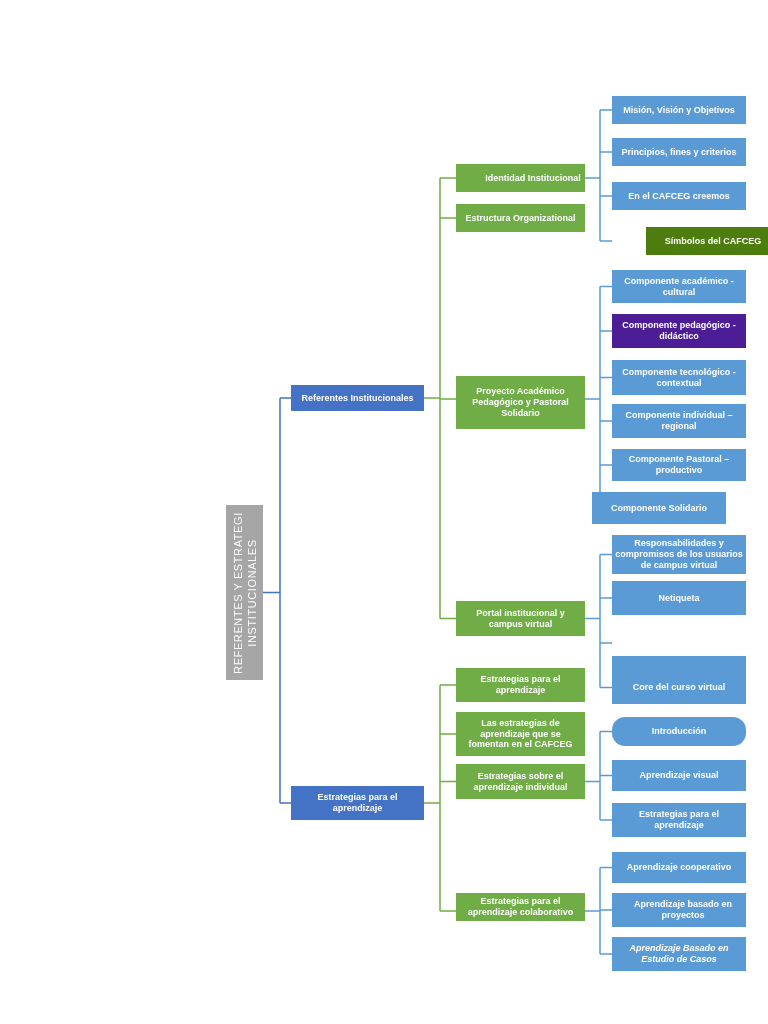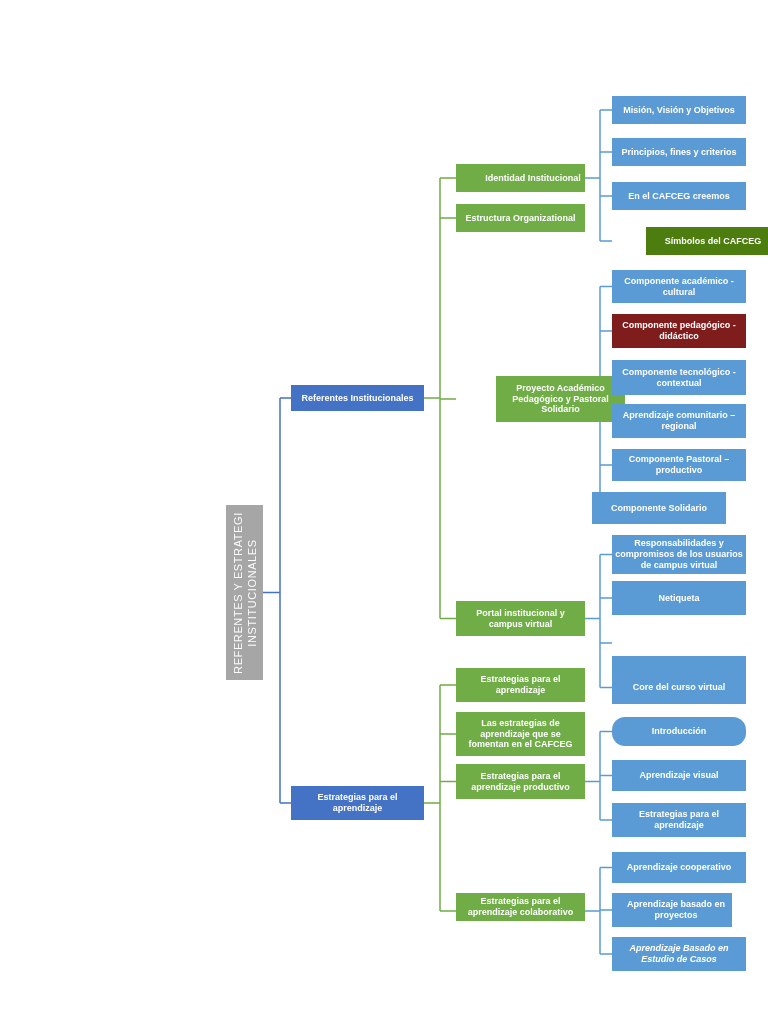--- a/index.html
+++ b/index.html
@@ -51,61 +51,61 @@
       </div>
       <div class="node primary" style="left: 291px; top: 786px; width: 133px; height: 34px; background: rgb(68, 114, 196); color: rgb(255, 255, 255);">
         <span>Estrategias para el aprendizaje</span>
       </div>
       <div class="node secondary" style="left: 456px; top: 164px; width: 129px; height: 28px; background: rgb(112, 173, 71); color: rgb(255, 255, 255); padding-left: 28px;">
         <span>Identidad Institucional</span>
       </div>
       <div class="node secondary" style="left: 456px; top: 204px; width: 129px; height: 28px; background: rgb(112, 173, 71); color: rgb(255, 255, 255);">
         <span>Estructura Organizational</span>
       </div>
-      <div class="node secondary" style="left: 456px; top: 376px; width: 129px; height: 46px; background: rgb(112, 173, 71); color: rgb(255, 255, 255); margin-left: 40px;">
+      <div class="node secondary" style="left: 456px; top: 376px; width: 129px; height: 53px; background: rgb(112, 173, 71); color: rgb(255, 255, 255);">
         <span>Proyecto Académico Pedagógico y Pastoral Solidario</span>
       </div>
       <div class="node secondary" style="left: 456px; top: 601px; width: 129px; height: 35px; background: rgb(112, 173, 71); color: rgb(255, 255, 255);">
         <span>Portal institucional y campus virtual</span>
       </div>
       <div class="node secondary" style="left: 456px; top: 668px; width: 129px; height: 34px; background: rgb(112, 173, 71); color: rgb(255, 255, 255);">
         <span>Estrategias para el aprendizaje</span>
       </div>
       <div class="node secondary" style="left: 456px; top: 712px; width: 129px; height: 44px; background: rgb(112, 173, 71); color: rgb(255, 255, 255);">
         <span>Las estrategias de aprendizaje que se fomentan en el CAFCEG</span>
       </div>
       <div class="node secondary" style="left: 456px; top: 764px; width: 129px; height: 35px; background: rgb(112, 173, 71); color: rgb(255, 255, 255);">
-        <span>Estrategias para el aprendizaje productivo</span>
+        <span>Estrategias sobre el aprendizaje individual</span>
       </div>
       <div class="node secondary" style="left: 456px; top: 893px; width: 129px; height: 28px; background: rgb(112, 173, 71); color: rgb(255, 255, 255);">
         <span>Estrategias para el aprendizaje colaborativo</span>
       </div>
       <div class="node leaf" style="left: 612px; top: 96px; width: 134px; height: 28px; background: rgb(91, 155, 213); color: rgb(255, 255, 255);">
         <span>Misión, Visión y Objetivos</span>
       </div>
       <div class="node leaf" style="left: 612px; top: 138px; width: 134px; height: 28px; background: rgb(91, 155, 213); color: rgb(255, 255, 255);">
         <span>Principios, fines y criterios</span>
       </div>
       <div class="node leaf" style="left: 612px; top: 182px; width: 134px; height: 28px; background: rgb(91, 155, 213); color: rgb(255, 255, 255);">
         <span>En el CAFCEG creemos</span>
       </div>
       <div class="node leaf" style="left: 646px; top: 227px; width: 134px; height: 28px; background: #4d7c0f; color: rgb(255, 255, 255);">
         <span>Símbolos del CAFCEG</span>
       </div>
       <div class="node leaf" style="left: 612px; top: 270px; width: 134px; height: 33px; background: rgb(91, 155, 213); color: rgb(255, 255, 255);">
         <span>Componente académico - cultural</span>
       </div>
-      <div class="node leaf" style="left: 612px; top: 314px; width: 134px; height: 34px; background: #7f1d1d; color: rgb(255, 255, 255);">
+      <div class="node leaf" style="left: 612px; top: 314px; width: 134px; height: 34px; background: #4c1d95; color: rgb(255, 255, 255);">
         <span>Componente pedagógico - didáctico</span>
       </div>
       <div class="node leaf" style="left: 612px; top: 360px; width: 134px; height: 35px; background: rgb(91, 155, 213); color: rgb(255, 255, 255);">
         <span>Componente tecnológico - contextual</span>
       </div>
       <div class="node leaf" style="left: 612px; top: 404px; width: 134px; height: 34px; background: rgb(91, 155, 213); color: rgb(255, 255, 255);">
-        <span>Aprendizaje comunitario – regional</span>
+        <span>Componente individual – regional</span>
       </div>
       <div class="node leaf" style="left: 612px; top: 449px; width: 134px; height: 32px; background: rgb(91, 155, 213); color: rgb(255, 255, 255);">
         <span>Componente Pastoral – productivo</span>
       </div>
       <div class="node leaf" style="left: 592px; top: 492px; width: 134px; height: 32px; background: rgb(91, 155, 213); color: rgb(255, 255, 255);">
         <span>Componente Solidario</span>
       </div>
       <div class="node leaf" style="left: 612px; top: 535px; width: 134px; height: 39px; background: rgb(91, 155, 213); color: rgb(255, 255, 255);">
         <span>Responsabilidades y compromisos de los usuarios de campus virtual</span>
       </div>
@@ -123,20 +123,20 @@
       </div>
       <div class="node leaf" style="left: 612px; top: 760px; width: 134px; height: 31px; background: rgb(91, 155, 213); color: rgb(255, 255, 255);">
         <span>Aprendizaje visual</span>
       </div>
       <div class="node leaf" style="left: 612px; top: 803px; width: 134px; height: 34px; background: rgb(91, 155, 213); color: rgb(255, 255, 255);">
         <span>Estrategias para el aprendizaje</span>
       </div>
       <div class="node leaf" style="left: 612px; top: 852px; width: 134px; height: 31px; background: rgb(91, 155, 213); color: rgb(255, 255, 255);">
         <span>Aprendizaje cooperativo</span>
       </div>
-      <div class="node leaf" style="left: 612px; top: 893px; width: 120px; height: 34px; background: rgb(91, 155, 213); color: rgb(255, 255, 255); padding-left: 11px;">
+      <div class="node leaf" style="left: 612px; top: 893px; width: 134px; height: 34px; background: rgb(91, 155, 213); color: rgb(255, 255, 255); padding-left: 11px;">
         <span>Aprendizaje basado en proyectos</span>
       </div>
       <div class="node leaf" style="left: 612px; top: 937px; width: 134px; height: 34px; background: rgb(91, 155, 213); color: rgb(255, 255, 255); font-style: italic;">
         <span>Aprendizaje Basado en Estudio de Casos</span>
       </div>
     </div>
 </div>
 
 </body></html>

